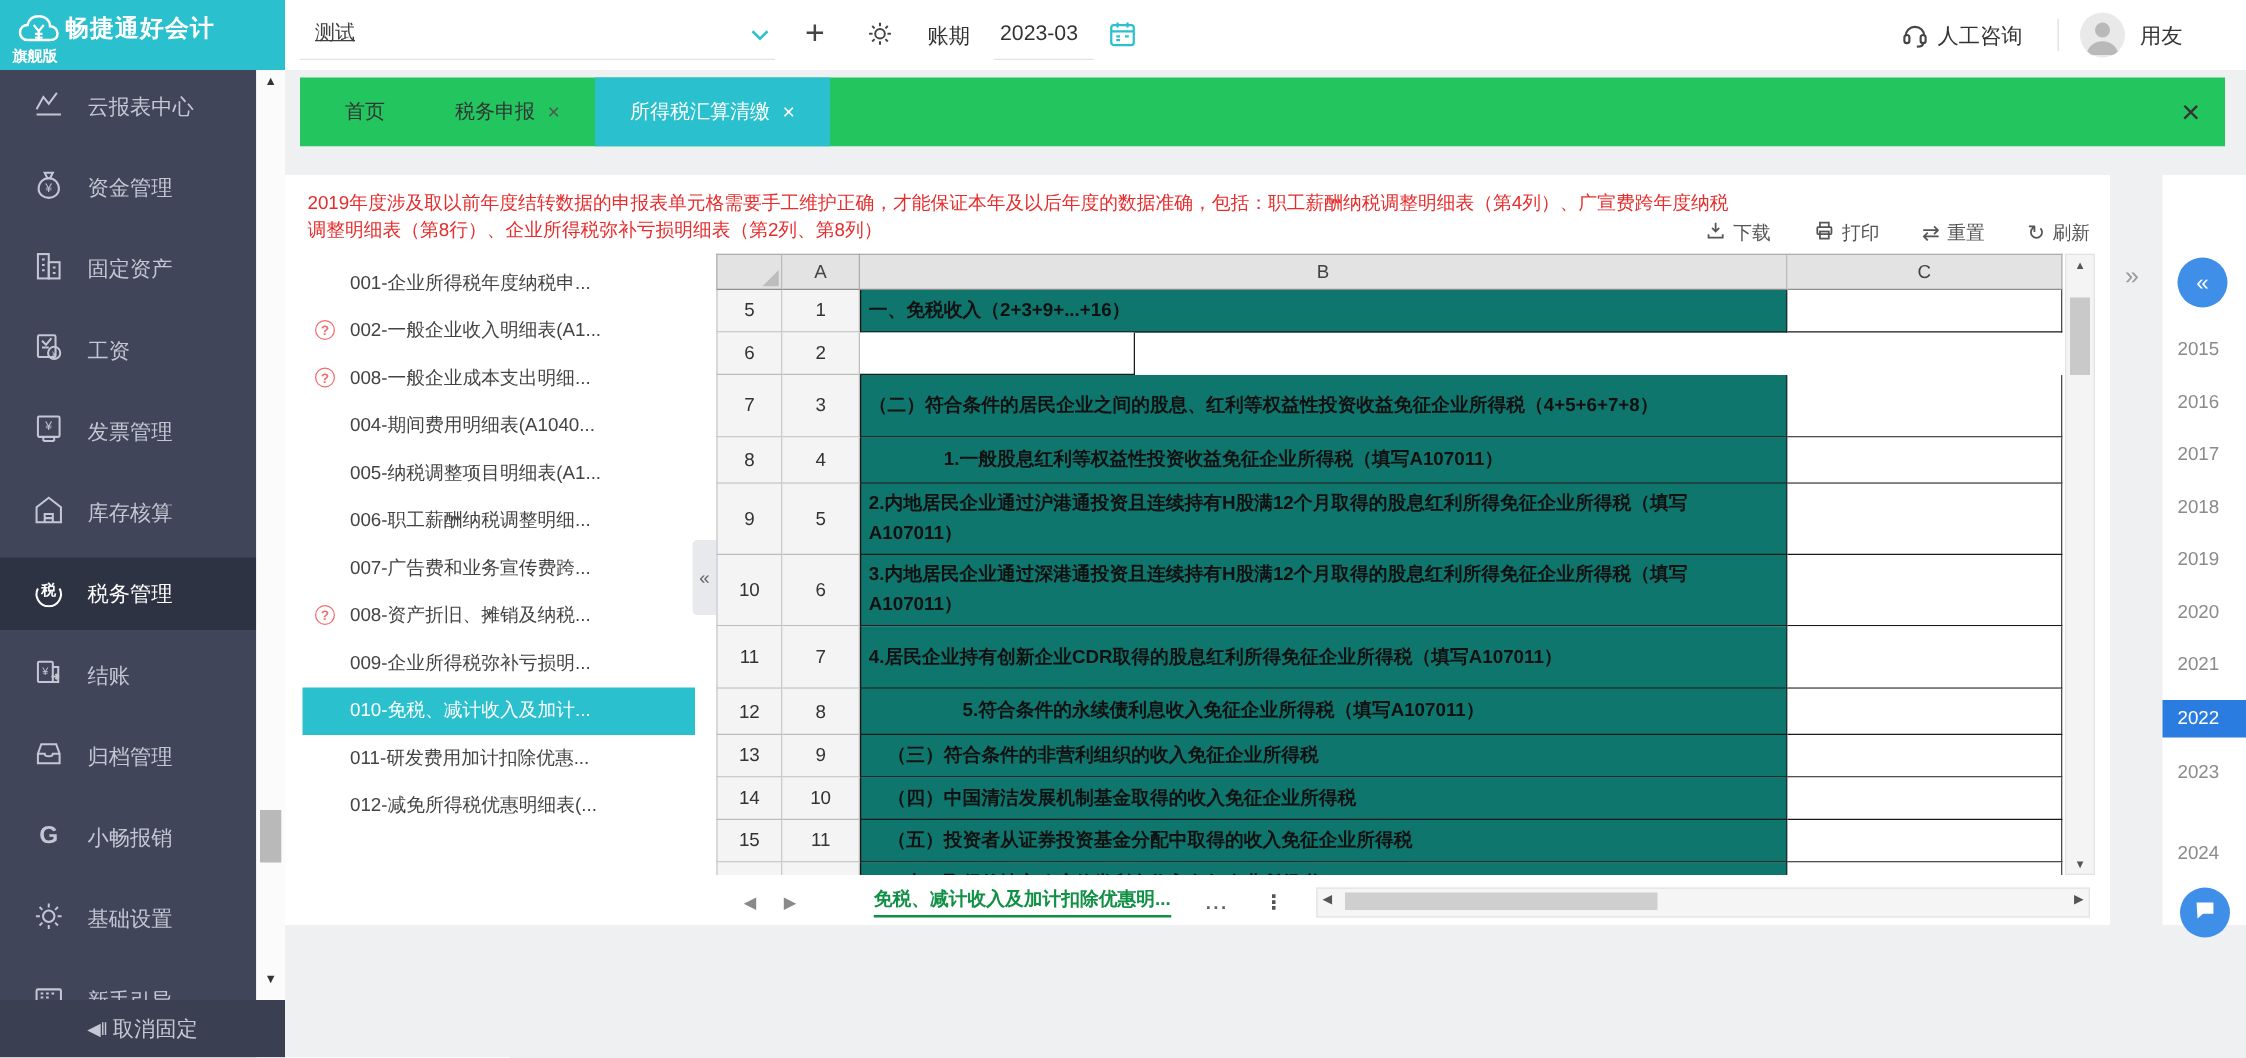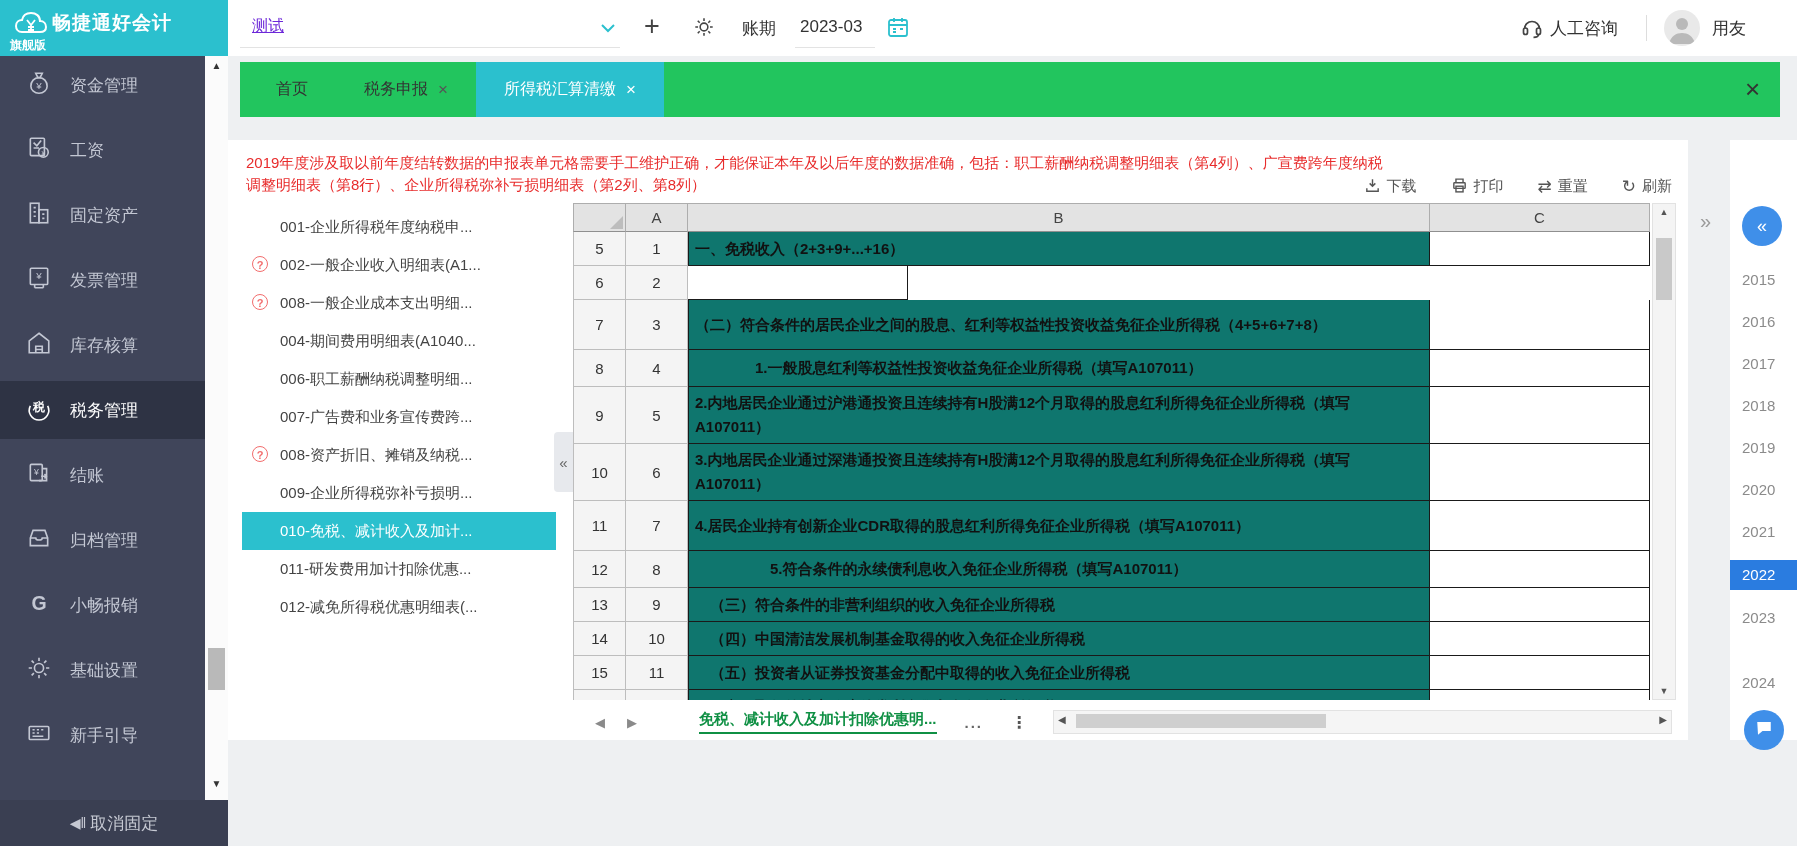--- a/index.html
+++ b/index.html
@@ -4,21 +4,21 @@
 <style>
   html,body{margin:0;padding:0;}
   .app{position:relative;width:1797px;height:846px;overflow:hidden;background:#eef0f2;
        font-family:"Liberation Sans","DejaVu Sans",sans-serif;-webkit-font-smoothing:antialiased;}
   
   .topbar{position:absolute;left:0;top:0;width:1797px;height:56px;background:#fff;}
   .logo{position:absolute;left:0;top:0;width:228px;height:56px;background:var(--brand);color:#fff;}
   .logo-title{position:absolute;left:52px;top:10px;font-size:19px;font-weight:bold;letter-spacing:1px;}
   .logo-sub{position:absolute;left:10px;top:37px;font-size:12px;font-weight:bold;}
   .logo-cloud{position:absolute;left:14px;top:10px;}
-  .ws{position:absolute;left:252px;top:16px;font-size:16px;color:#6d28d9;text-decoration:underline;}
+  .ws{position:absolute;left:252px;top:16px;font-size:16px;color:#404040;text-decoration:underline;}
   .ws-line{position:absolute;left:240px;top:47px;width:380px;height:1px;background:#e3e3e3;}
   .chev{position:absolute;left:598px;top:18px;}
   .plus{position:absolute;left:644px;top:8px;font-size:27px;color:#444;line-height:36px;cursor:default;}
   .gear{position:absolute;left:693px;top:16px;}
   .period-label{position:absolute;left:742px;top:17px;font-size:17px;color:#333;}
   .period-value{position:absolute;left:800px;top:17px;font-size:17px;color:#333;}
   .pv-line{position:absolute;left:795px;top:47px;width:80px;height:1px;background:#e3e3e3;}
   .cal{position:absolute;left:886px;top:15px;}
   .headset{position:absolute;left:1520px;top:15px;}
   .support{position:absolute;left:1550px;top:17px;font-size:17px;color:#333;}
@@ -158,42 +158,49 @@
           <path d="M5 34c1.5-8 7.5-11 13-11s11.5 3 13 11z" fill="#b9b9b9"></path>
         </svg>
     </div>
     <div class="user">用友</div>
   </div>
 
   <div class="sidebar">
       <div id="side-items">
         <div class="side-item">
           <span><svg width="26" height="26" viewBox="0 0 24 24" stroke="currentColor" stroke-width="1.5" fill="none">
+              <polyline points="3,16 8,7 12,12 18,4" fill="none"></polyline>
+              <path d="M3 20h18"></path>
+            </svg></span>
+          <span>云报表中心</span>
+        </div>
+        <div class="side-item">
+          <span><svg width="26" height="26" viewBox="0 0 24 24" stroke="currentColor" stroke-width="1.5" fill="none">
               <path d="M9 3h6l-2 4h-2z" fill="none"></path>
               <path d="M12 7c4.5 0 7.5 3.5 7.5 8a7.5 6.5 0 0 1-15 0c0-4.5 3-8 7.5-8z" fill="none"></path>
               <text x="12" y="17.5" font-size="9" text-anchor="middle" fill="currentColor" stroke="none">¥</text>
             </svg></span>
           <span>资金管理</span>
+        </div>
+        <div class="side-item">
+          <span><svg width="26" height="26" viewBox="0 0 24 24" stroke="currentColor" stroke-width="1.5" fill="none">
+              <rect x="4" y="3" width="8" height="18" fill="none"></rect>
+              <rect x="12" y="9" width="8" height="12" fill="none"></rect>
+              <path d="M7 7h2M7 11h2M7 15h2M15 13h2M15 17h2"></path>
+            </svg></span>
+          <span>固定资产</span>
         </div>
         <div class="side-item">
           <span><svg width="26" height="26" viewBox="0 0 24 24" stroke="currentColor" stroke-width="1.5" fill="none">
               <rect x="4" y="3" width="13" height="16" rx="1" fill="none"></rect>
               <path d="M7 7l3 3 4-5M7 12h5"></path>
               <circle cx="16" cy="16" r="4.5" fill="none"></circle>
               <text x="16" y="19" font-size="6" text-anchor="middle" fill="currentColor" stroke="none">¥</text>
             </svg></span>
           <span>工资</span>
-        </div>
-        <div class="side-item">
-          <span><svg width="26" height="26" viewBox="0 0 24 24" stroke="currentColor" stroke-width="1.5" fill="none">
-              <rect x="4" y="3" width="8" height="18" fill="none"></rect>
-              <rect x="12" y="9" width="8" height="12" fill="none"></rect>
-              <path d="M7 7h2M7 11h2M7 15h2M15 13h2M15 17h2"></path>
-            </svg></span>
-          <span>固定资产</span>
         </div>
         <div class="side-item">
           <span><svg width="26" height="26" viewBox="0 0 24 24" stroke="currentColor" stroke-width="1.5" fill="none">
               <rect x="4" y="3" width="16" height="15" rx="1" fill="none"></rect>
               <text x="12" y="13" font-size="9" text-anchor="middle" fill="currentColor" stroke="none">¥</text>
               <path d="M8 18v3M16 18v3M8 21h8"></path>
             </svg></span>
           <span>发票管理</span>
         </div>
         <div class="side-item">
@@ -301,20 +308,21 @@
         <span class="uni">↻</span>
         <span>刷新</span>
       </div>
     </div>
 
     <div class="flist" id="form-list">
         <div class="fitem"><span>001-企业所得税年度纳税申...</span></div>
         <div class="fitem"><span class="help">?</span><span>002-一般企业收入明细表(A1...</span></div>
         <div class="fitem"><span class="help">?</span><span>008-一般企业成本支出明细...</span></div>
         <div class="fitem"><span>004-期间费用明细表(A1040...</span></div>
+        <div class="fitem"><span>005-纳税调整项目明细表(A1...</span></div>
         <div class="fitem"><span>006-职工薪酬纳税调整明细...</span></div>
         <div class="fitem"><span>007-广告费和业务宣传费跨...</span></div>
         <div class="fitem"><span class="help">?</span><span>008-资产折旧、摊销及纳税...</span></div>
         <div class="fitem"><span>009-企业所得税弥补亏损明...</span></div>
         <div class="fitem selected"><span>010-免税、减计收入及加计...</span></div>
         <div class="fitem"><span>011-研发费用加计扣除优惠...</span></div>
         <div class="fitem"><span>012-减免所得税优惠明细表(...</span></div>
       </div>
     <div class="collapse">
         <span>«</span>

